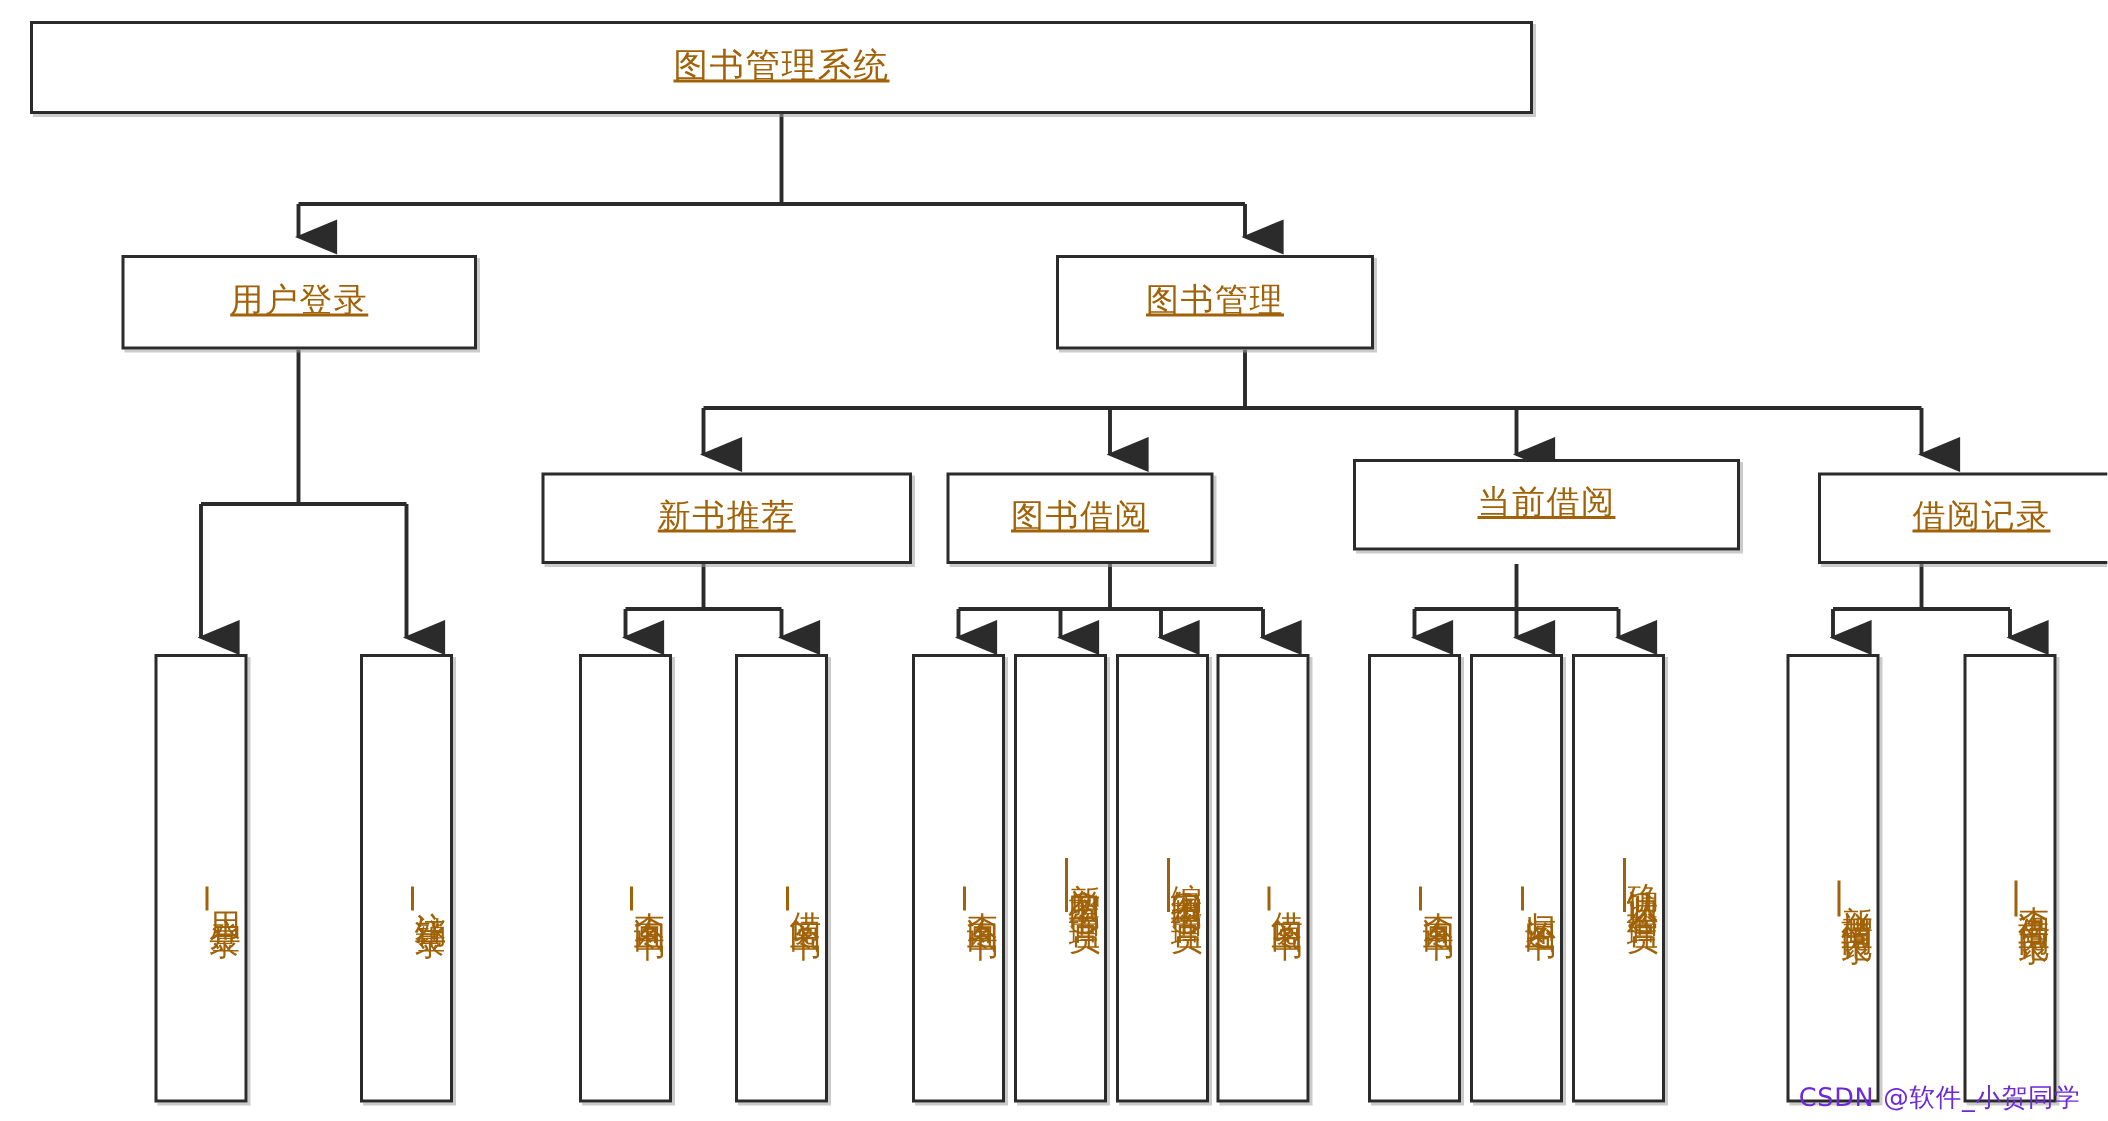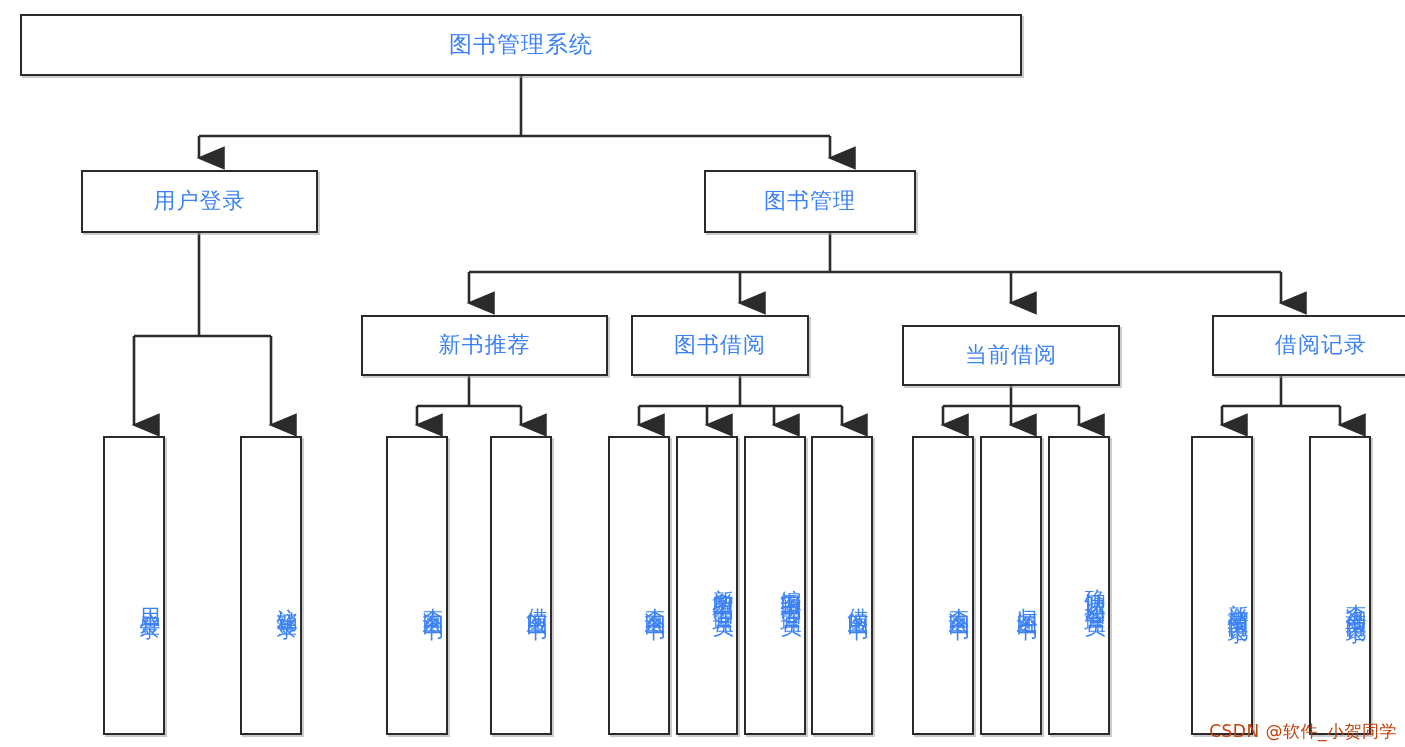--- a/index.html
+++ b/index.html
@@ -19,22 +19,23 @@
   }
   .node {
     position: absolute;
     box-sizing: border-box;
     border: 2.5px solid #2b2b2b;
     background: #ffffff;
     display: flex;
     align-items: center;
     justify-content: center;
     text-align: right;
-    color: #3b82f6;
+    color: #a16207;
     box-shadow: 2px 2px 0 rgba(160,160,160,0.55);
+    text-decoration: underline;
   }
   .node.horiz {
     font-size: 22px;
     letter-spacing: 1px;
     line-height: 1.2;
   }
   .node.root {
     font-size: 23px;
   }
   .node.vert {
@@ -53,24 +54,24 @@
   #wires {
     position: absolute;
     left: 0;
     top: 0;
     width: 1405px;
     height: 747px;
     pointer-events: none;
   }
   .watermark {
     position: absolute;
-    right: 8px;
+    right: 18px;
     bottom: 4px;
     font-size: 17px;
-    color: #c2410c;
+    color: #6d28d9;
     letter-spacing: 0.5px;
     white-space: nowrap;
   }
 </style>
 </head>
 <body>
 
 <div id="canvas">
 
   <svg id="wires" viewBox="0 0 1405 747" xmlns="http://www.w3.org/2000/svg">
@@ -135,21 +136,21 @@
   <div class="node horiz" style="left:704px; top:170px; width:212px; height:63px;">
     <span>图书管理</span>
   </div>
 
   <div class="node horiz" style="left:361px; top:315px; width:247px; height:61px;">
     <span>新书推荐</span>
   </div>
   <div class="node horiz" style="left:631px; top:315px; width:178px; height:61px;">
     <span>图书借阅</span>
   </div>
-  <div class="node horiz" style="left:902px; top:325px; width:218px; height:61px;">
+  <div class="node horiz" style="left:902px; top:306px; width:258px; height:61px;">
     <span>当前借阅</span>
   </div>
   <div class="node horiz" style="left:1172px; top:315px; width:218px; height:61px;margin-left:40px;">
     <span>借阅记录</span>
   </div>
 
   <div class="node vert" style="left:103px; top:436px; width:62px; height:299px;">
     <span>用户登录</span>
   </div>
   <div class="node vert" style="left:240px; top:436px; width:62px; height:299px;">

